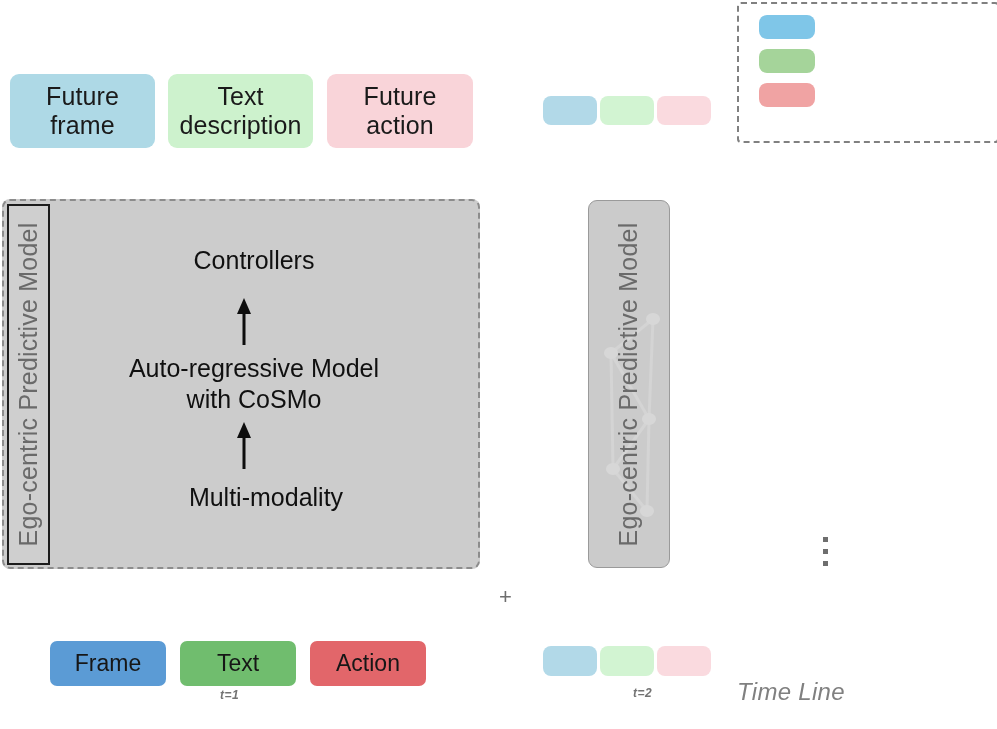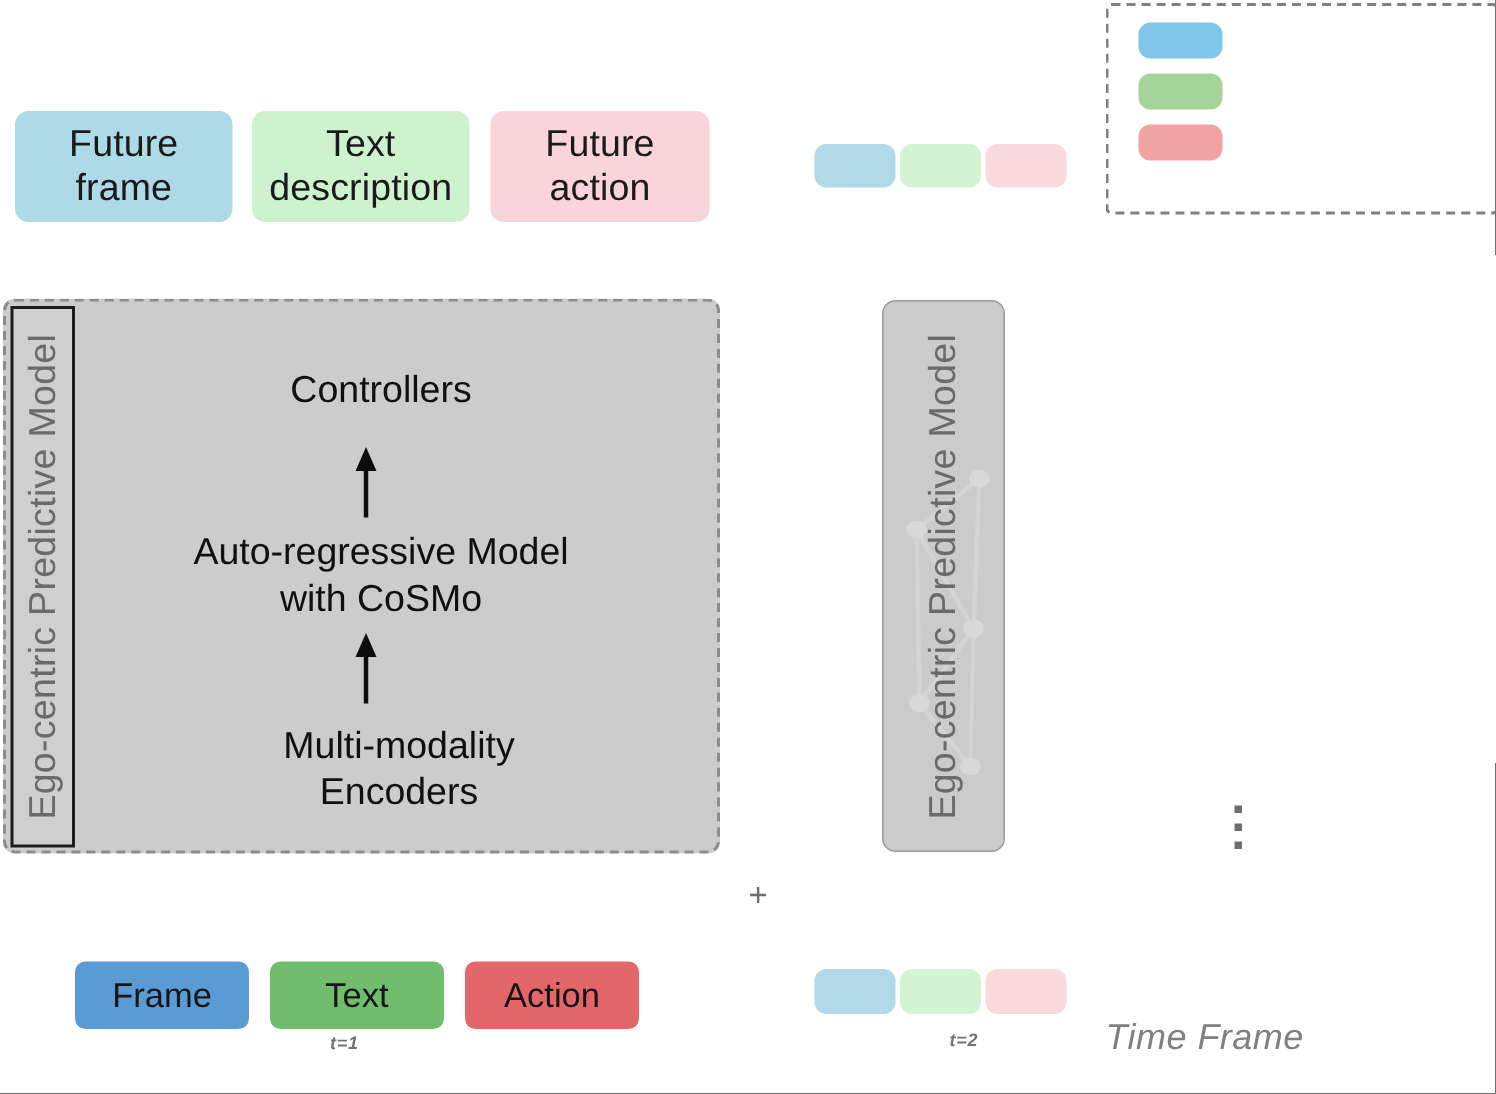--- a/index.html
+++ b/index.html
@@ -179,21 +179,20 @@
 
     <div class="panel-text" style="top:44px; left:30px; width:440px;">Controllers</div>
 
     <div class="panel-text" style="top:152px; left:30px; width:440px;">
       <div>Auto-regressive Model</div>
       <div>with CoSMo</div>
     </div>
 
     <div class="panel-text" style="top:281px; left:42px; width:440px;">
       <div>Multi-modality</div>
-      <div>Encoders</div>
     </div>
 
     <svg class="arrow-up" style="left:228px; top:221px;" width="24" height="48" viewBox="0 0 24 48">
       <line x1="12" y1="47" x2="12" y2="10" stroke="#0d0d0d" stroke-width="3"></line>
       <polygon points="12,0 5,16 19,16" fill="#0d0d0d"></polygon>
     </svg>
 
     <svg class="arrow-up" style="left:228px; top:97px;" width="24" height="48" viewBox="0 0 24 48">
       <line x1="12" y1="47" x2="12" y2="10" stroke="#0d0d0d" stroke-width="3"></line>
       <polygon points="12,0 5,16 19,16" fill="#0d0d0d"></polygon>
@@ -239,15 +238,15 @@
   <div class="abs bottom-box" style="left:310px; top:641px; width:116px; height:45px; background:#e2666a;">Action</div>
 
   <div class="abs t-label" style="left:220px; top:688px;">t=1</div>
 
   <div class="abs chip" style="left:543px; top:646px; width:54px; height:30px; background:#b2d9e8;"></div>
   <div class="abs chip" style="left:600px; top:646px; width:54px; height:30px; background:#d2f4d2;"></div>
   <div class="abs chip" style="left:657px; top:646px; width:54px; height:30px; background:#fadadf;"></div>
 
   <div class="abs t-label" style="left:604px; top:686px;margin-left:29px;">t=2</div>
 
-  <div class="abs timeline-label" style="left:737px; top:678px;">Time Frame</div>
+  <div class="abs timeline-label" style="left:737px; top:678px;">Time Line</div>
 
 </div>
 
 </body></html>

